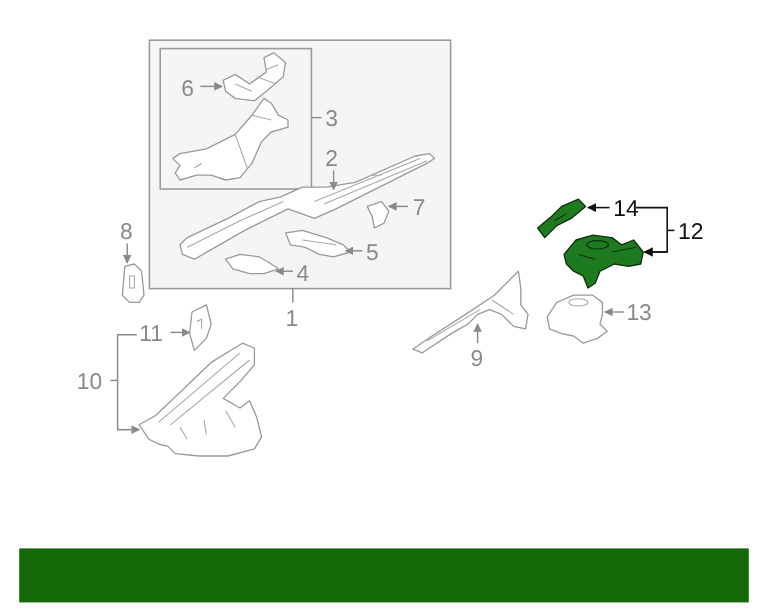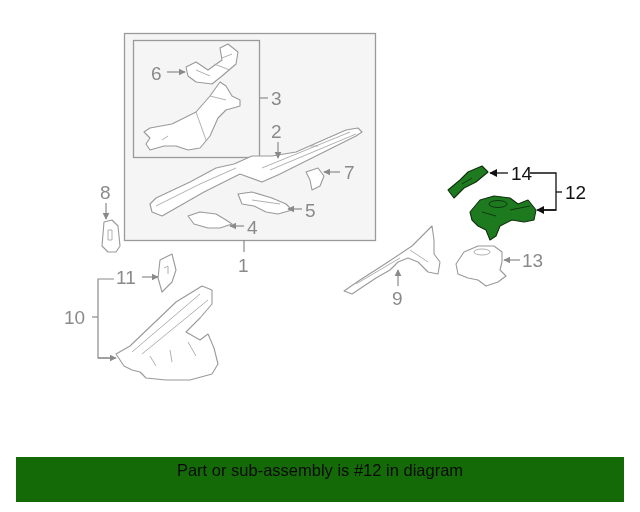--- a/index.html
+++ b/index.html
@@ -133,14 +133,13 @@
     <ellipse cx="498" cy="204" rx="9" ry="3.5" fill="none" stroke="#0f2f0f" stroke-width="0.9"></ellipse>
     <path class="hl-in" d="M482,212 L496,216 M510,210 L530,206"></path>
     <path class="lead-hi" d="M530,173 L556,173 L556,210 L538,210"></path>
     <line class="lead-hi" x1="556" y1="210" x2="537" y2="210" marker-end="url(#arrk)"></line>
     <line class="lead-hi" x1="556" y1="192" x2="562" y2="192"></line>
     <text class="lbl-hi" x="565" y="199">12</text>
   </g>
 </svg>
 
 <div id="banner">
-  <div>Part or sub-assembly is #12 in diagram</div>
 </div>
 
 </body></html>

